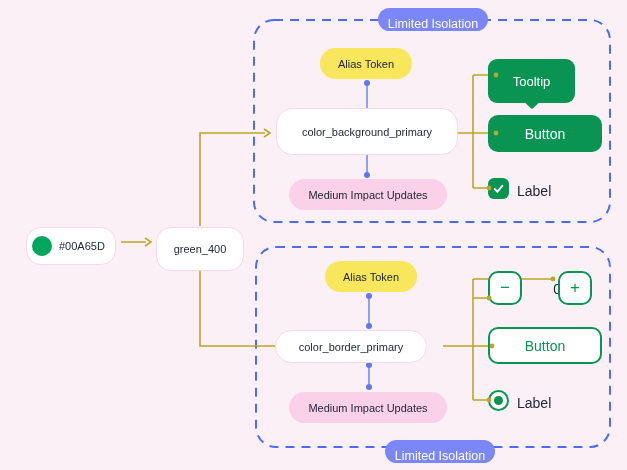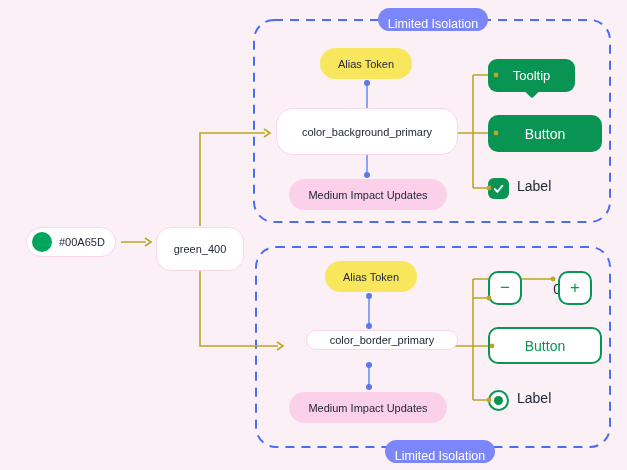--- a/index.html
+++ b/index.html
@@ -35,21 +35,21 @@
             display:flex;align-items:center;justify-content:center;z-index:2;font-family:inherit}
   .btn-outline{background:#fff;color:var(--green-fill);border:2px solid var(--green-fill);border-radius:10px;
                font-size:14px;display:flex;align-items:center;justify-content:center;z-index:2;font-family:inherit}
   .sq-btn{width:34px;height:34px;background:#fff;border:2px solid var(--green-fill);border-radius:10px;
           color:var(--green-fill);font-size:17px;display:flex;align-items:center;justify-content:center;z-index:2;font-family:inherit}
   .checkbox{width:21px;height:21px;background:var(--green-fill);border-radius:6px;display:flex;
             align-items:center;justify-content:center;z-index:2}
   .radio{width:21px;height:21px;background:#fff;border:2.5px solid var(--green-fill);border-radius:50%;
          display:flex;align-items:center;justify-content:center;z-index:2}
   .radio .dot{width:9px;height:9px;border-radius:50%;background:var(--green-fill)}
-  .ctl-label{font-size:14px;color:var(--text-dark);z-index:2;display:flex;align-items:flex-start}
+  .ctl-label{font-size:14px;color:var(--text-dark);z-index:2;display:flex;align-items:flex-end}
   .stepper-value{font-size:14px;color:var(--text-dark);z-index:2;display:flex;align-items:center;justify-content:center}
 </style>
 </head>
 <body>
 
 <svg class="layer" width="627" height="470" style="z-index:1">
   <rect class="group-rect" x="254" y="20" width="356" height="202" rx="20"></rect>
   <rect class="group-rect" x="256" y="247" width="354" height="200" rx="20"></rect>
 
   <path class="yline" d="M121,242 H146 M145,238 L151,242 L145,246"></path>
@@ -70,41 +70,41 @@
     <circle class="bdot" cx="367" cy="175" r="3"></circle>
 
   <path class="bline" d="M369,294 V328"></path>
   <circle class="bdot" cx="369" cy="296" r="3"></circle>
     <circle class="bdot" cx="369" cy="326" r="3"></circle>
   <path class="bline" d="M369,363 V389"></path>
   <circle class="bdot" cx="369" cy="365" r="3"></circle>
     <circle class="bdot" cx="369" cy="387" r="3"></circle>
 </svg>
 
-<div class="abs pill pill-white" style="left:26px;top:227px;width:90px;height:30px;border-radius:15px;justify-content:flex-start;padding-left:5px">
+<div class="abs pill pill-white" style="left:26px;top:227px;width:90px;height:38px;border-radius:15px;justify-content:flex-start;padding-left:5px">
   <span class="swatch"></span>
   <span>#00A65D</span>
 </div>
 <div class="abs pill pill-white" style="left:156px;top:227px;width:88px;height:44px;border-radius:15px">
   <span>green_400</span>
 </div>
 
 <div class="abs badge" style="left:378px;top:8px;width:110px;height:23px">
   <span>Limited Isolation</span>
 </div>
 <div class="abs pill pill-yellow" style="left:320px;top:48px;width:92px;height:31px;border-radius:16px">
   <span>Alias Token</span>
 </div>
 <div class="abs pill pill-white" style="left:276px;top:108px;width:182px;height:47px">
   <span>color_background_primary</span>
 </div>
 <div class="abs pill pill-pink" style="left:289px;top:179px;width:158px;height:31px;border-radius:16px">
   <span>Medium Impact Updates</span>
 </div>
-<div class="abs tooltip" style="left:488px;top:59px;width:87px;height:33px">
+<div class="abs tooltip" style="left:488px;top:59px;width:87px;height:44px">
   <span>Tooltip</span>
   <span class="caret"></span>
 </div>
 <button class="abs btn-fill" style="left:488px;top:115px;width:114px;height:37px">
   <span>Button</span>
 </button>
 <div class="abs checkbox" style="left:488px;top:178px">
   <svg width="13" height="13" viewBox="0 0 24 24">
     <path d="M5 13l5 5 9-11" stroke="#fff" stroke-width="3.5" fill="none" stroke-linecap="round" stroke-linejoin="round"></path>
   </svg>
@@ -112,21 +112,21 @@
 <div class="abs ctl-label" style="left:517px;top:178px;height:21px">
   <span>Label</span>
 </div>
 
 <div class="abs badge" style="left:385px;top:440px;width:110px;height:23px">
   <span>Limited Isolation</span>
 </div>
 <div class="abs pill pill-yellow" style="left:325px;top:261px;width:92px;height:31px;border-radius:16px">
   <span>Alias Token</span>
 </div>
-<div class="abs pill pill-white" style="left:306px;top:330px;width:152px;height:20px">
+<div class="abs pill pill-white" style="left:275px;top:330px;width:152px;height:33px">
   <span>color_border_primary</span>
 </div>
 <div class="abs pill pill-pink" style="left:289px;top:392px;width:158px;height:31px;border-radius:16px">
   <span>Medium Impact Updates</span>
 </div>
 <button class="abs sq-btn" style="left:488px;top:271px">
   <span>−</span>
 </button>
 <div class="abs stepper-value" style="left:549px;top:279px;width:24px;height:20px">
   <span>01</span>

